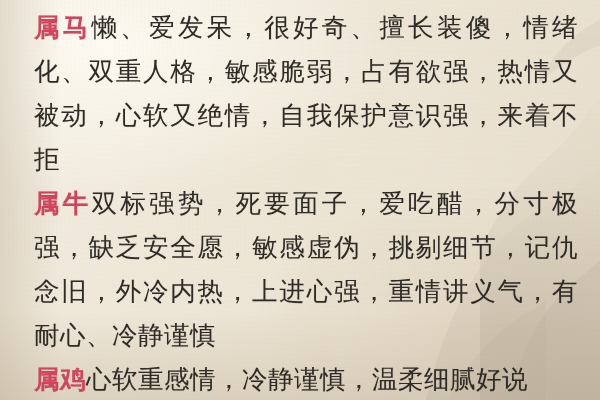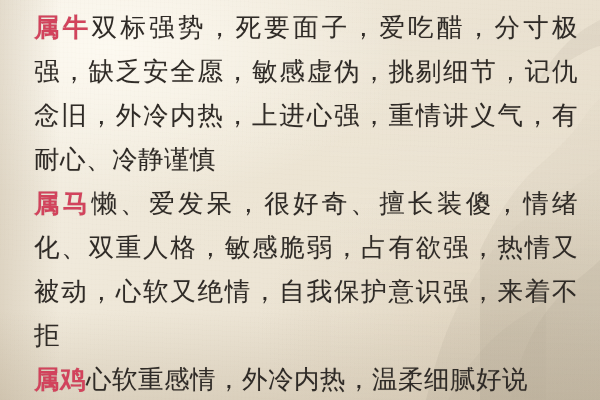--- a/index.html
+++ b/index.html
@@ -123,20 +123,20 @@
     <path d="M206 86 C218 74 230 66 244 58 C254 52 262 48 270 46 L270 20 C258 26 246 34 236 44 C224 56 214 70 206 86 Z" fill="#7e7462" opacity="0.18"></path>
     <path d="M118 400 C132 372 148 352 168 334 C184 320 200 312 216 300 L216 400 Z" fill="#5d5545" opacity="0.12"></path>
     <rect x="0" y="0" width="270" height="400" fill="url(#mistGrad)" opacity="0.35"></rect>
   </svg>
 
   <div class="left-smudge"></div>
   <div class="bottom-shade"></div>
 
   <div class="content">
 
+    <p class="para"><span class="zodiac">属马</span><span>懒、爱发呆，很好奇、擅长装傻，情绪化、双重人格，敏感脆弱，占有欲强，热情又被动，心软又绝情，自我保护意识强，来着不拒</span></p>
+
     <p class="para"><span class="zodiac">属牛</span><span>双标强势，死要面子，爱吃醋，分寸极强，缺乏安全愿，敏感虚伪，挑剔细节，记仇念旧，外冷内热，上进心强，重情讲义气，有耐心、冷静谨慎</span></p>
 
-    <p class="para"><span class="zodiac">属马</span><span>懒、爱发呆，很好奇、擅长装傻，情绪化、双重人格，敏感脆弱，占有欲强，热情又被动，心软又绝情，自我保护意识强，来着不拒</span></p>
-
-    <p class="para clipped"><span class="zodiac">属鸡</span><span>心软重感情，外冷内热，温柔细腻好说</span></p>
+    <p class="para clipped"><span class="zodiac">属鸡</span><span>心软重感情，冷静谨慎，温柔细腻好说</span></p>
 
   </div>
 </div>
 
 </body></html>

